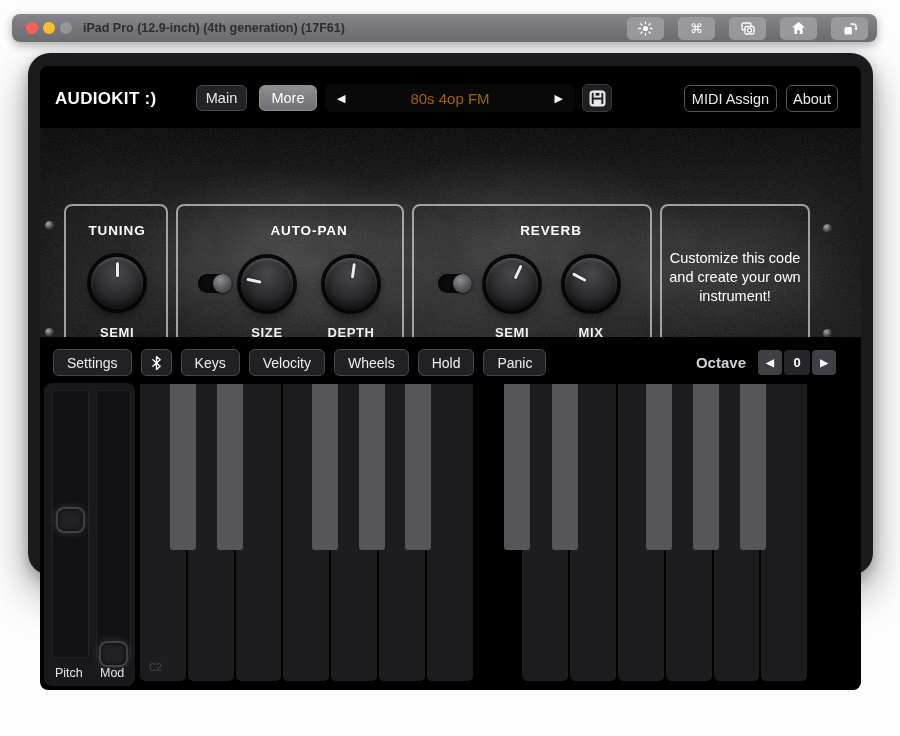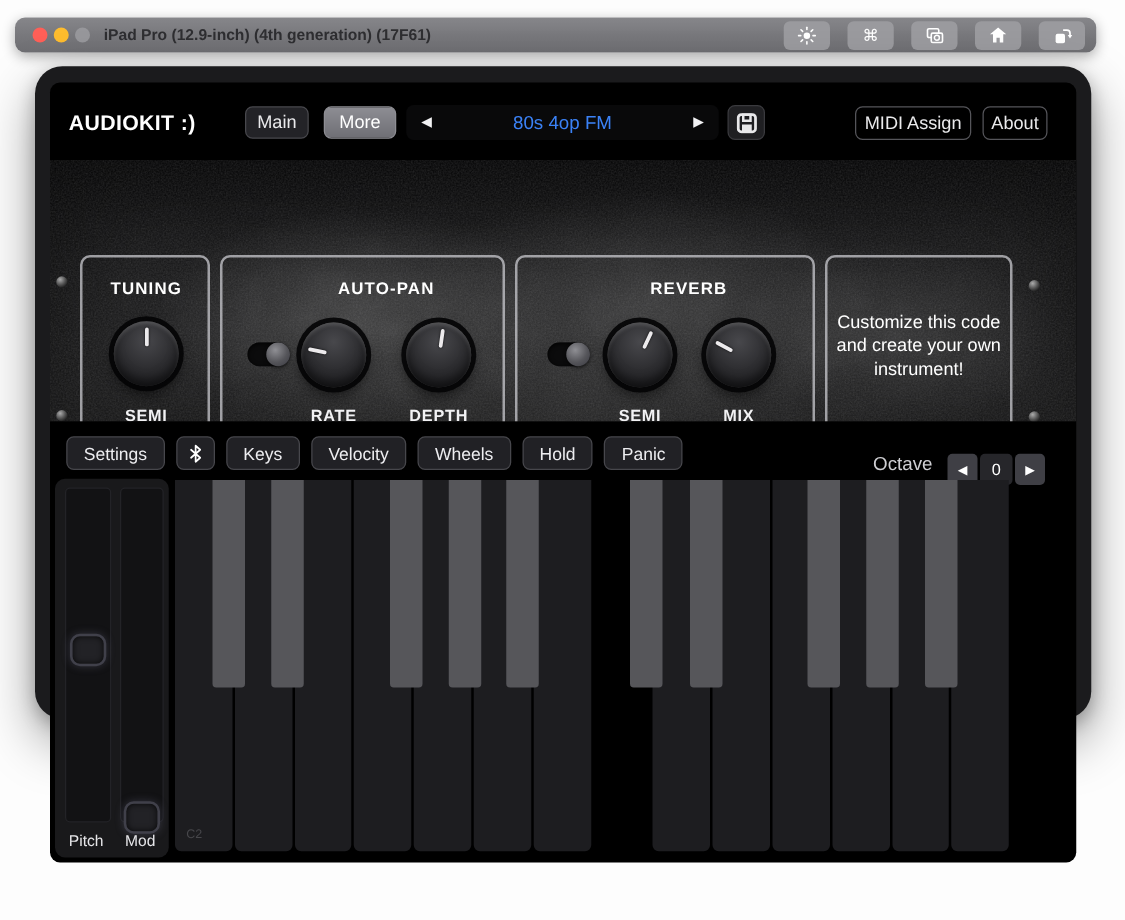--- a/index.html
+++ b/index.html
@@ -30,21 +30,21 @@
   
   .logo{position:absolute;left:15px;top:23px;font-size:17px;font-weight:700;color:#fff;letter-spacing:.3px;}
   .hbtn{position:absolute;top:19px;height:26px;border-radius:6px;background:#232327;
     border:1px solid #48484d;color:#eaeaec;font-size:14.5px;
     display:flex;align-items:center;justify-content:center;cursor:default;}
   .hbtn.sel{background:linear-gradient(180deg,#8d8d93,#6f6f75);border-color:#8d8d93;color:#fff;}
   .btn-main{left:156px;width:51px;}
   .btn-more{left:219px;width:58px;}
   .preset{position:absolute;left:285px;top:18px;width:250px;height:28px;border-radius:6px;
     background:#09090a;display:flex;align-items:center;justify-content:center;}
-  .preset-name{color:#3b82f6;font-size:15px;}
+  .preset-name{color:#a16207;font-size:15px;}
   .preset-arrow{position:absolute;top:0;height:28px;line-height:28px;color:#f2f2f4;font-size:11px;}
   .preset-prev{left:12px;}
   .preset-next{right:12px;}
   .save-btn{position:absolute;left:542px;top:18px;width:30px;height:28px;border-radius:6px;
     background:#1f1f22;border:1px solid #3a3a3e;display:flex;align-items:center;justify-content:center;}
   .btn-midi{left:644px;width:93px;background:transparent;border:1.5px solid #55555a;height:27px;}
   .btn-about{left:746px;width:52px;background:transparent;border:1.5px solid #55555a;height:27px;}
 
   
   .fx-panel{position:absolute;left:0;top:62px;width:821px;height:209px;
@@ -80,21 +80,21 @@
   .screw{position:absolute;width:9px;height:9px;border-radius:50%;
     background:radial-gradient(circle at 35% 30%,#ababab,#565656 45%,#161616 82%);}
   .custom-text{position:absolute;left:626px;width:138px;top:121px;text-align:center;
     color:#fff;font-size:14.5px;line-height:19px;font-weight:500;}
 
   
   .kb-toolbar{position:absolute;left:13px;top:283px;height:27px;display:flex;gap:9px;}
   .tbtn{height:27px;padding:0 13px;background:#212125;border:1px solid #47474c;border-radius:6px;
     color:#ededf0;font-size:14px;display:flex;align-items:center;justify-content:center;}
   .tbtn.icon-btn{padding:0 9px;}
-  .octave-group{position:absolute;right:25px;top:297px;height:27px;display:flex;align-items:flex-start;}
+  .octave-group{position:absolute;right:25px;top:283px;height:27px;display:flex;align-items:center;font-weight:bold;}
   .octave-label{color:#cfcfd3;font-size:15px;margin-right:10px;}
   .oct-btn{width:24px;height:25px;background:#3f3f45;border-radius:4px;color:#fff;font-size:10px;
     display:flex;align-items:center;justify-content:center;margin-left:2px;}
   .oct-val{width:26px;height:25px;background:#26262a;border-radius:4px;color:#fff;font-size:13px;
     display:flex;align-items:center;justify-content:center;margin-left:2px;}
 
   
   .keyboard{position:absolute;left:4px;top:317px;width:814px;height:303px;}
   .wheel-panel{position:absolute;left:0;top:0;width:91px;height:303px;background:#19191b;border-radius:8px;}
   .wheel-track{position:absolute;top:7px;height:268px;background:#121214;
@@ -239,21 +239,21 @@
         </div>
 
       <div class="toggle" style="left:158px">
           <div class="toggle-ball"></div>
         </div>
       <div class="toggle" style="left:398px">
           <div class="toggle-ball"></div>
         </div>
 
       <div class="knob-label" style="left:77px">SEMI</div>
-      <div class="knob-label" style="left:227px">RATE</div>
+      <div class="knob-label" style="left:227px">SIZE</div>
       <div class="knob-label" style="left:311px">DEPTH</div>
       <div class="knob-label" style="left:472px">SEMI</div>
       <div class="knob-label" style="left:551px">MIX</div>
 
       <div class="custom-text">Customize this code and create your own instrument!</div>
 
     </div>
 
     <div class="kb-toolbar">
         <div class="tbtn">Settings</div>

